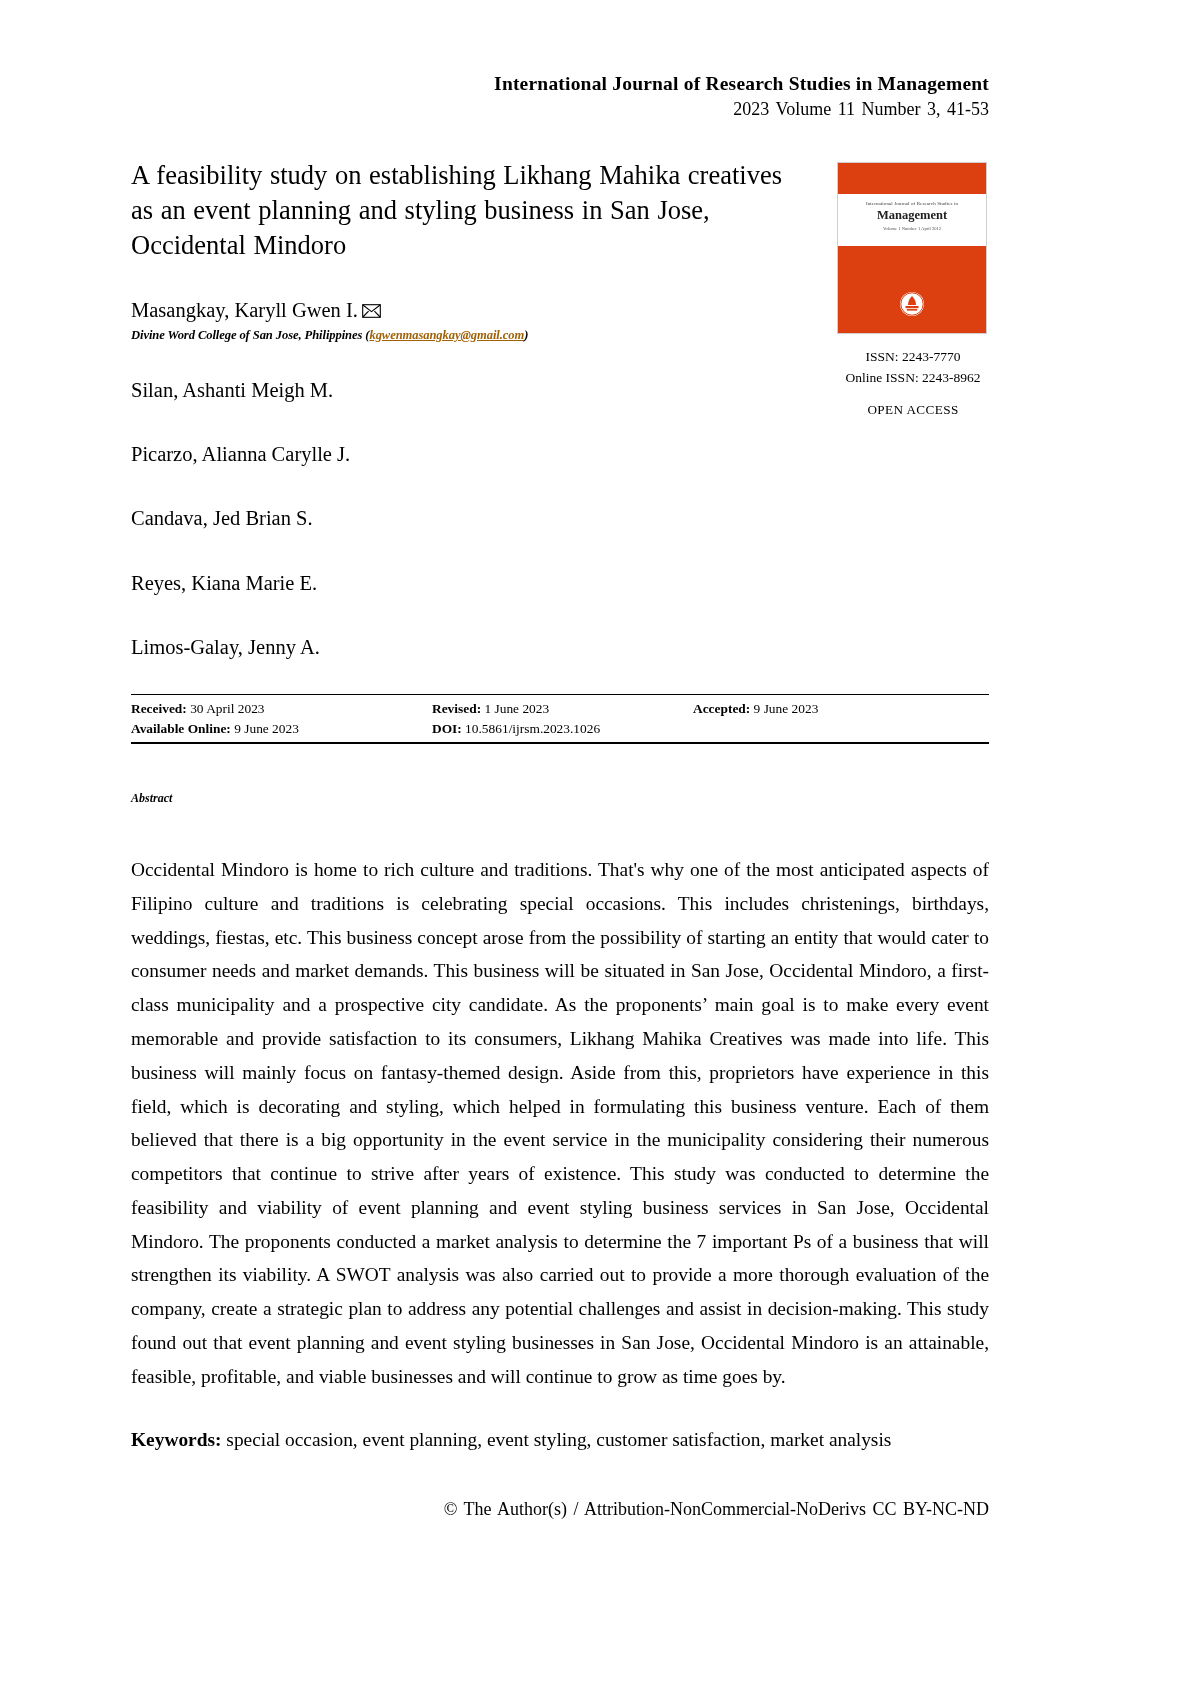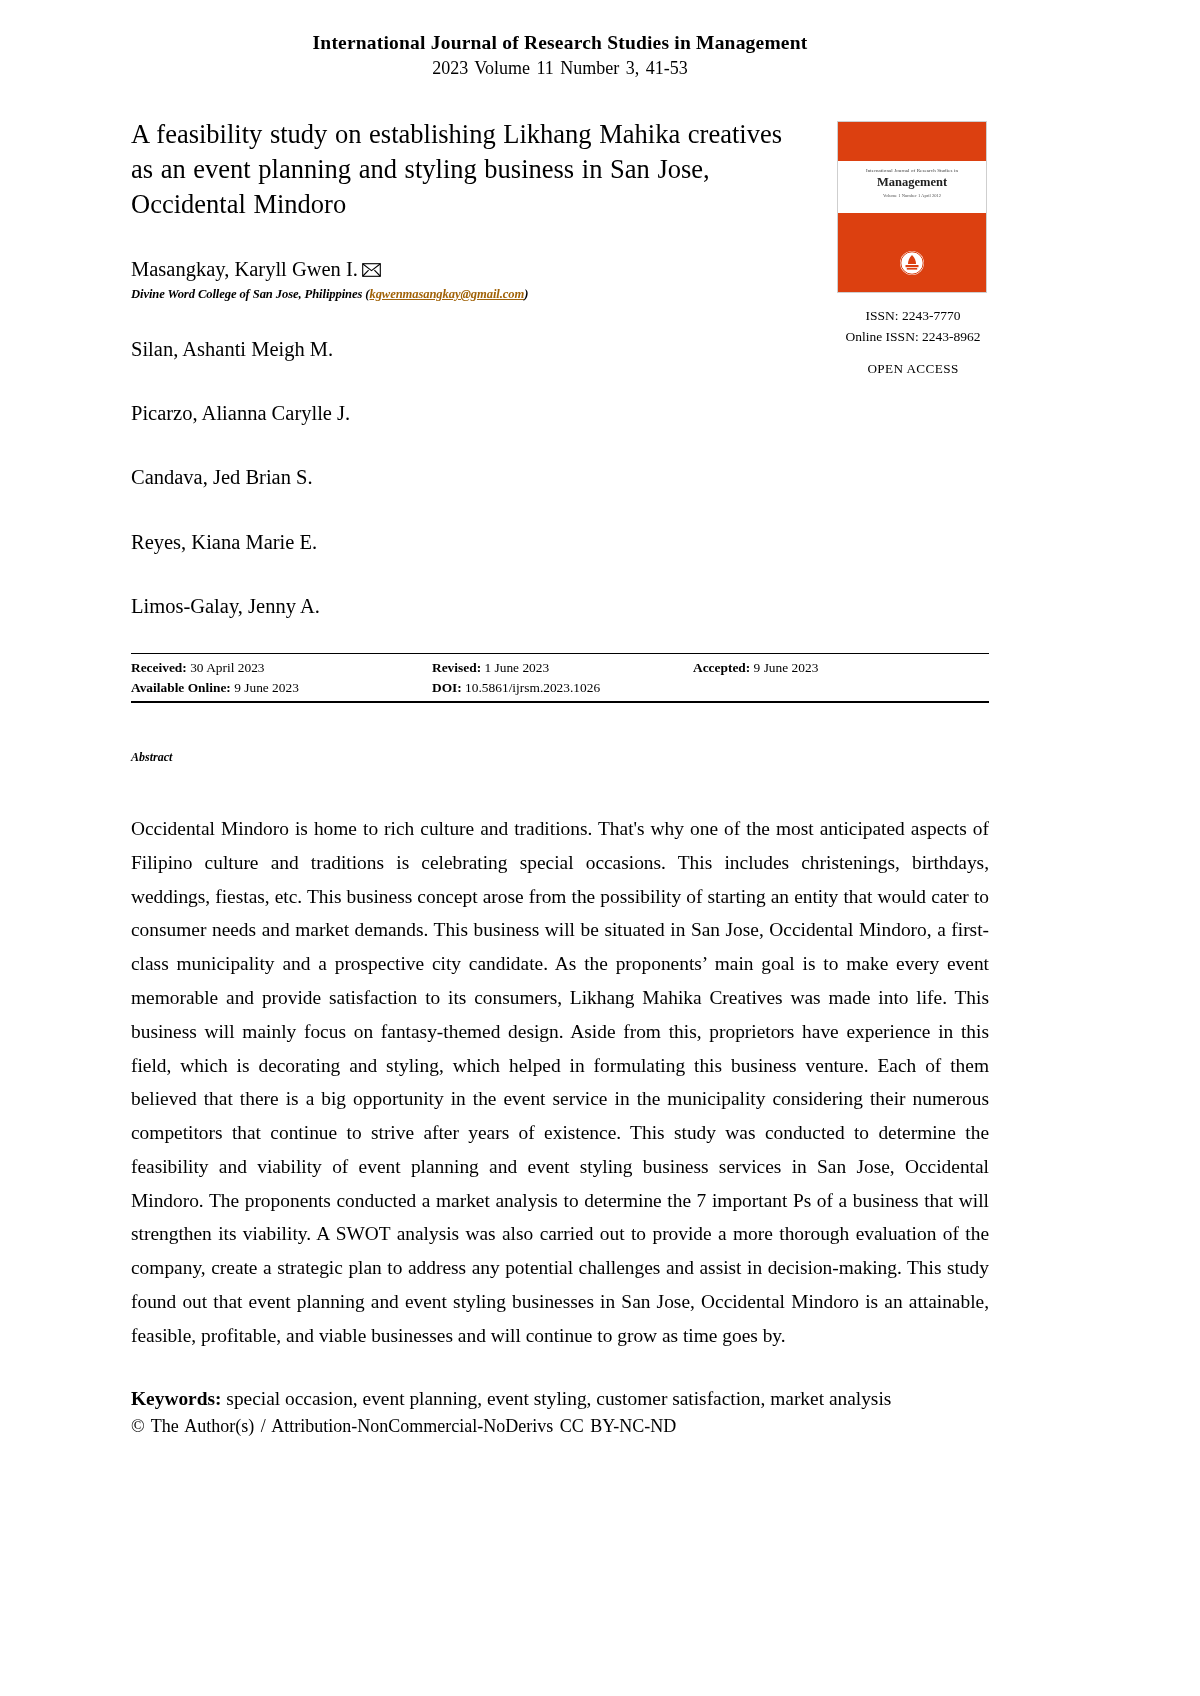--- a/index.html
+++ b/index.html
@@ -22,22 +22,22 @@
   }
   .content {
     position: absolute;
     left: 131px;
     top: 0;
     width: 858px;
   }
 
   
   .journal-header {
-    padding-top: 31px;
-    text-align: center;
+    padding-top: 72px;
+    text-align: right;
   }
   .journal-name {
     font-family: "Liberation Serif", serif;
     font-weight: bold;
     font-size: 19.5px;
     letter-spacing: 0.2px;
     line-height: 1.25;
     white-space: nowrap;
   }
   .journal-issue {
@@ -79,21 +79,21 @@
     background: #DC4010;
     border: 1px solid #cfcfcf;
     box-sizing: border-box;
     position: relative;
     overflow: hidden;
   }
   .cover-band {
     position: absolute;
     left: 0;
     right: 0;
-    top: 39px;
+    top: 31px;
     height: 52px;
     background: #ffffff;
     text-align: center;
   }
   .cover-band-top {
     font-size: 5px;
     line-height: 7px;
     padding-top: 6px;
     color: #3a3a3a;
     letter-spacing: 0.1px;
@@ -206,21 +206,22 @@
     margin-top: 30px;
     font-family: "Liberation Serif", serif;
     font-size: 19.4px;
     line-height: 1.74;
     text-align: justify;
   }
   .keywords .kw-label {
     font-weight: bold;
   }
   .footer-note {
-    text-align: left;
+    margin-top: 42px;
+    text-align: right;
     font-family: "Liberation Serif", serif;
     font-size: 18px;
     word-spacing: 2px;
   }
 </style>
 </head>
 <body>
 
 <div class="page">
   <div class="content">

